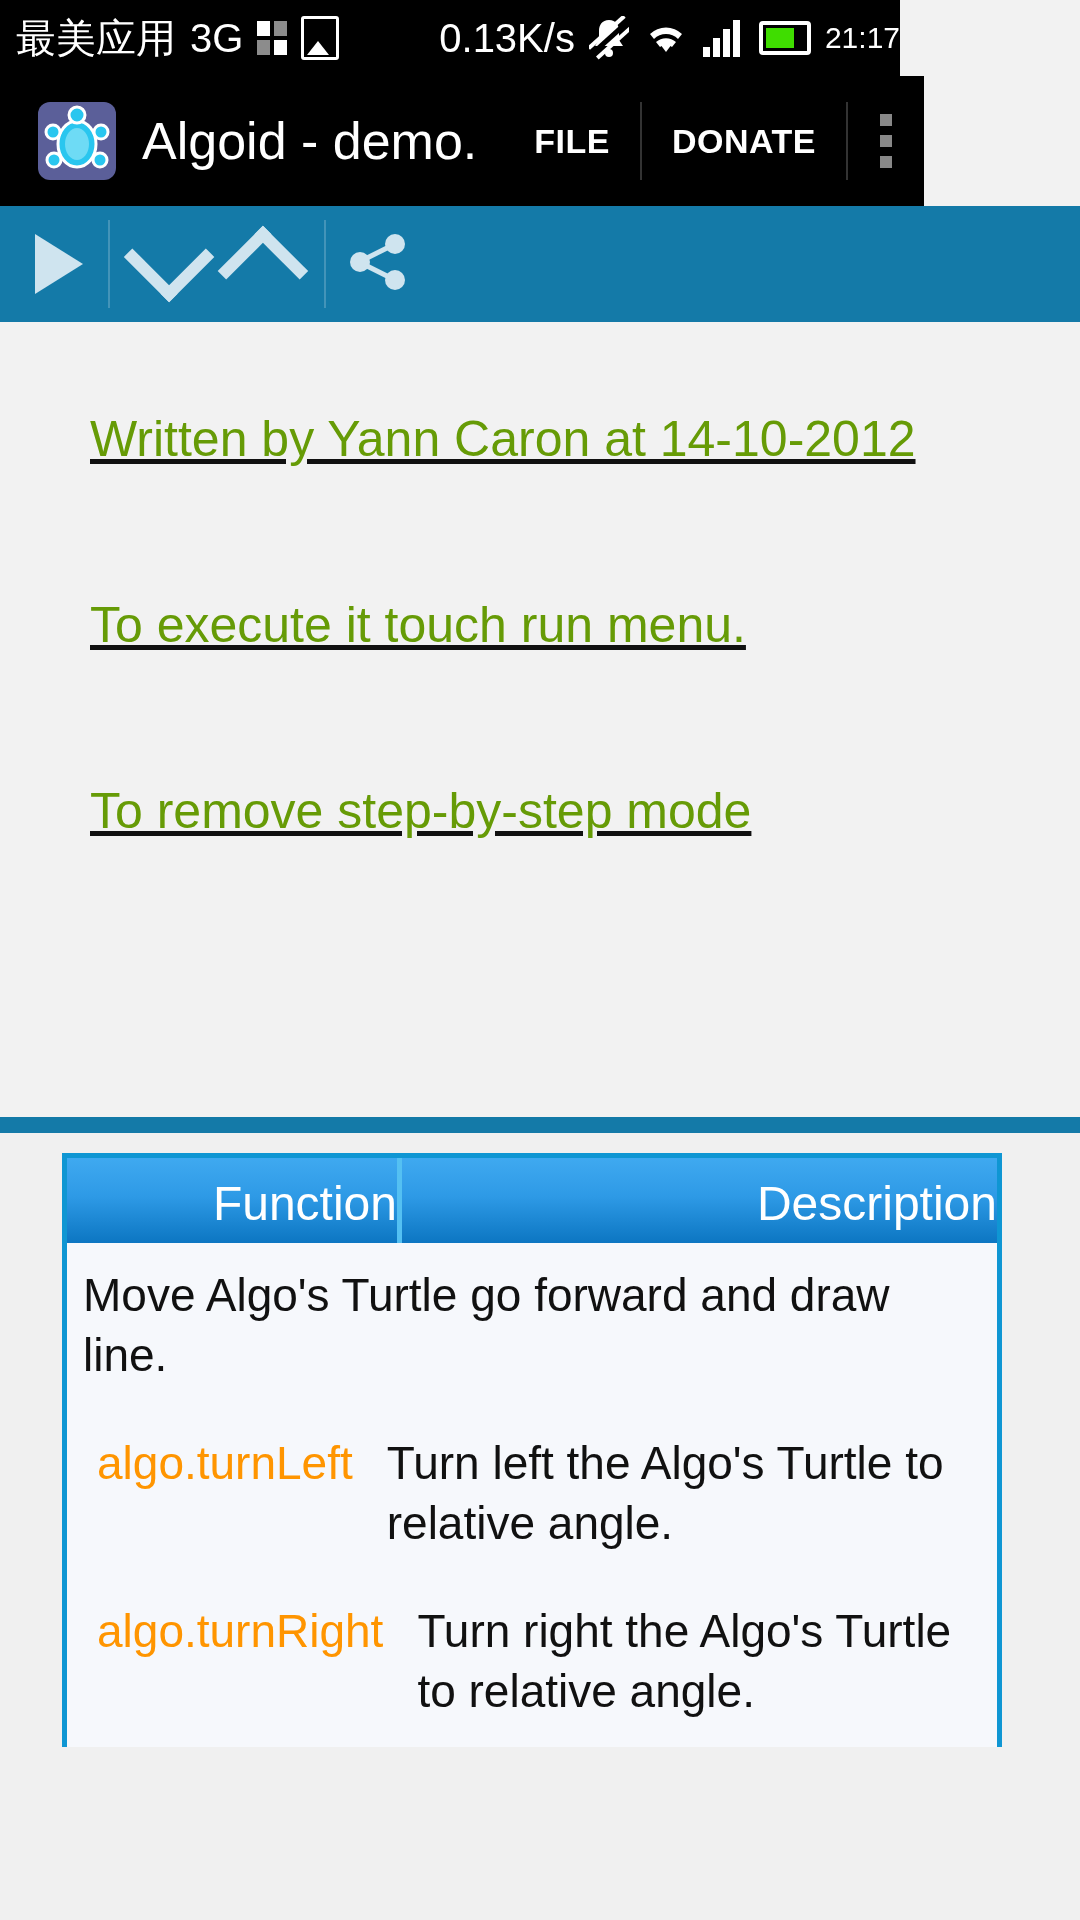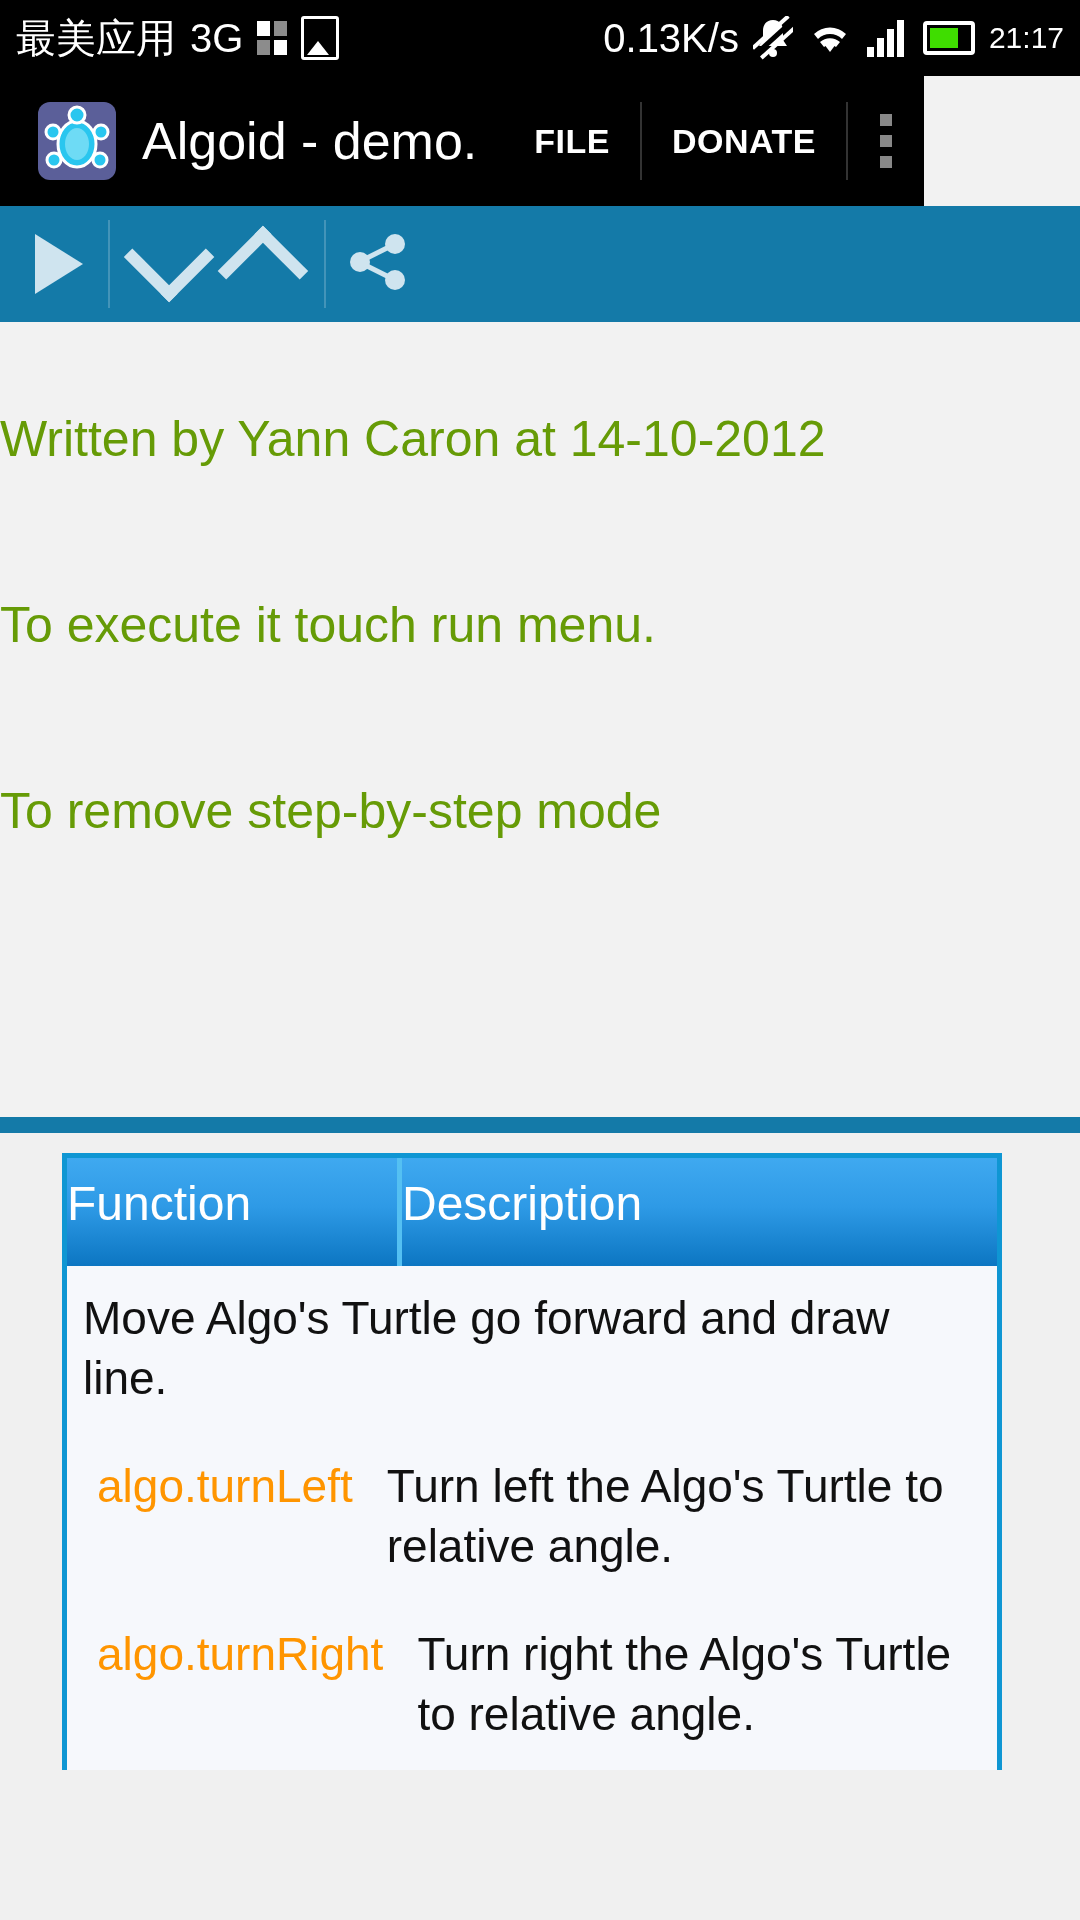--- a/index.html
+++ b/index.html
@@ -11,21 +11,21 @@
   }
   #screen {
     position: relative;
     width: 1080px; height: 1920px;
     background: #f2f2f2;
   }
 
   
   .status-bar {
     position: absolute; left: 0; top: 0;
-    width: 1080px; height: 76px;
+    width: 900px; height: 76px;
     background: #000;
     display: flex; align-items: center;
     color: #fff;
   }
   .sb-left {
     display: flex; align-items: center;
     margin-left: 16px; gap: 14px;
   }
   .sb-carrier { font-size: 40px; letter-spacing: 0px; }
   .sb-3g { font-size: 40px; }
@@ -44,21 +44,21 @@
     position: relative; overflow: hidden;
   }
   .sb-img::after {
     content:""; position:absolute; left:3px; bottom:2px;
     width:0;height:0;
     border-left: 11px solid transparent;
     border-right: 11px solid transparent;
     border-bottom: 14px solid #fff;
   }
   .sb-right {
-    margin-left: auto; margin-right: 16px;
+    margin-left: auto; margin-right: 0;
     display: flex; align-items: center; gap: 14px;
   }
   .sb-speed { font-size: 40px; }
   .sb-mute { position: relative; width: 40px; height: 44px; }
   .sb-mute svg { position:absolute; left:0; top:0; }
   .sb-wifi { width: 46px; height: 40px; position: relative; }
   .sb-sig {
     width: 42px; height: 38px;
     display: flex; align-items: flex-end; gap: 3px;
   }
@@ -151,21 +151,21 @@
     overflow: hidden;
   }
   .code {
     position: absolute; left: 0; top: -38px;
     width: 1080px;
     font-size: 50px;
     line-height: 62px;
     white-space: pre;
     color: #111;
   }
-  .code .ln { height: 62px; }
+  .code .ln { padding-left: 90px; height: 62px; text-decoration: underline; }
   .cmt { color: #669b06; }
   .fade-top {
     position: absolute; left: 0; top: 0; width: 1080px; height: 36px;
     background: linear-gradient(to bottom, #f2f2f2 0%, rgba(242,242,242,0) 100%);
     pointer-events: none;
   }
   .fade-bottom {
     position: absolute; left: 0; bottom: 0; width: 1080px; height: 44px;
     background: linear-gradient(to top, #f2f2f2 10%, rgba(242,242,242,0) 100%);
     pointer-events: none;
@@ -191,22 +191,22 @@
     border: 5px solid #0f96d3;
     border-bottom: none;
     box-sizing: border-box;
     background: #f6f8fc;
   }
   .thead { display: flex; }
   .th {
     background: linear-gradient(to bottom, #3fa9f0 0%, #2e9ae6 45%, #0c76c2 100%);
     color: #fff;
     font-size: 48px;
-    text-align: left;
-    padding: 18px 0 35px 0;
+    text-align: right;
+    padding: 18px 0 12px 0;
     box-sizing: border-box;
   }
   .th.fn { width: 335px; border-right: 5px solid #54c0f2; }
   .th.desc { flex: 1 1 auto; }
   .tbody { background: #f6f8fc; }
   .tr { display: flex; }
   .td {
     box-sizing: border-box;
     padding: 22px 18px 26px 30px;
     font-size: 46px;

